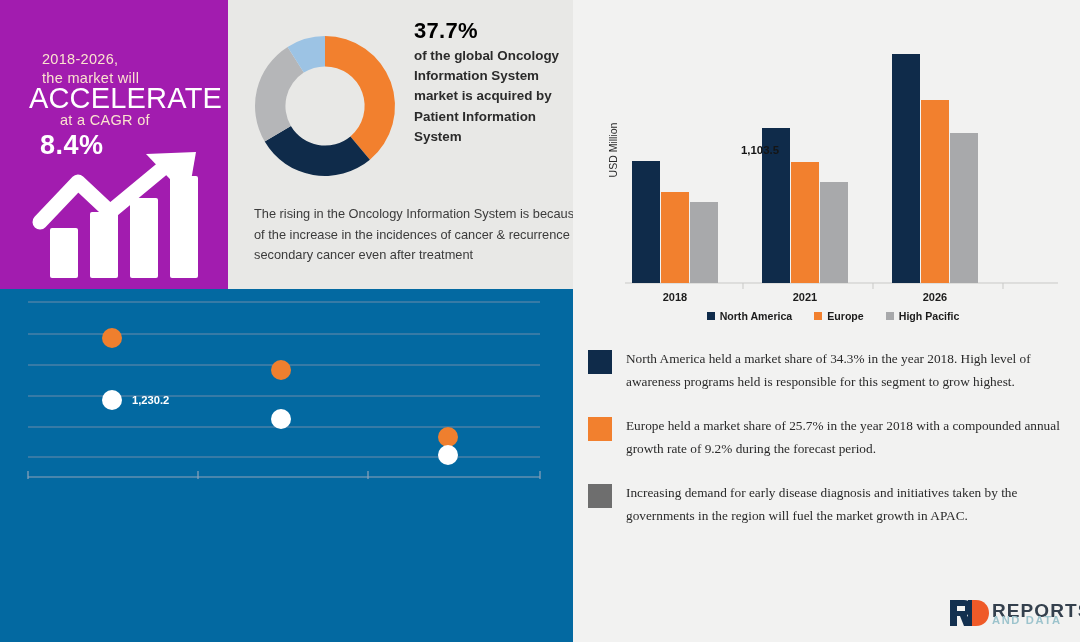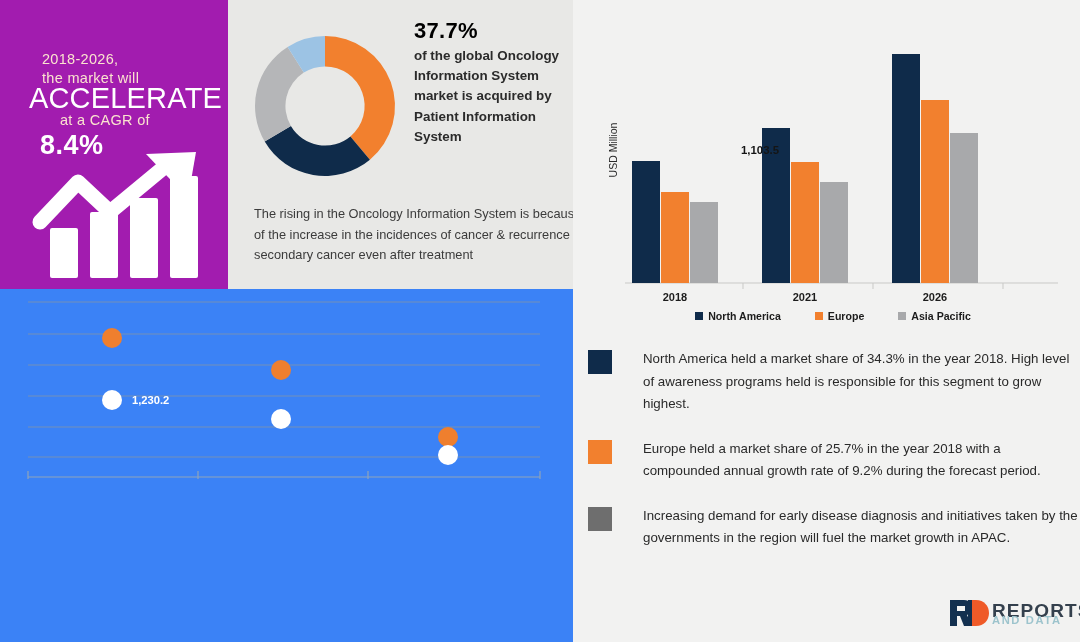--- a/index.html
+++ b/index.html
@@ -52,40 +52,40 @@
     font-size: 13.4px; font-weight: bold; color: #2b2b2b; line-height: 20.2px;
   }
   .donut-para {
     position: absolute; left: 2px; top: 204px; width: 340px;
     font-size: 12.8px; color: #3b3b3b; line-height: 20.5px; padding: 0 4px; margin-left: 20px;
   }
 
   
   .navy-panel {
     position: absolute; left: 0; top: 289px; width: 599px; height: 353px;
-    background: #3b82f6;
+    background: #0369a1;
   }
   .dotchart { position: absolute; left: 0; top: 0; width: 573px; height: 180px; }
 
   
   .right-panel {
     position: absolute; left: 573px; top: 0; width: 507px; height: 642px;
     background: #f2f2f1;
   }
   .barchart { position: absolute; left: 30px; top: 20px; width: 460px; height: 285px; }
   .bar-legend {
     position: absolute; left: 30px; top: 310px; width: 460px;
-    display: flex; justify-content: center; align-items: center; gap: 34px;
+    display: flex; justify-content: center; align-items: center; gap: 22px;
   }
   .bl-item { display: flex; align-items: center; gap: 5px; }
   .bl-sq { width: 8px; height: 8px; display: inline-block; }
   .bl-label { font-size: 10.6px; font-weight: bold; color: #1c1c1c; }
 
   .notes { position: absolute; left: 15px; top: 348px; width: 490px; }
-  .note { display: flex; gap: 31px; margin-bottom: 22px; }
+  .note { display: flex; gap: 14px; margin-bottom: 22px; font-family: Liberation Serif, serif; }
   .note-sq { width: 24px; height: 24px; flex: 0 0 24px; margin-top: 2px; }
   .note-text { font-size: 13.3px; color: #2a2a2a; line-height: 22.5px; }
 
   .logo { position: absolute; left: 948px; top: 598px; width: 116px; height: 32px; }
   .logo-txt1 {
     position: absolute; left: 44px; top: 2px; font-size: 19px; font-weight: bold;
     color: #34404d; letter-spacing: 1.1px;
   }
   .logo-txt2 {
     position: absolute; left: 44px; top: 16px; font-size: 11.2px; font-weight: bold;
@@ -220,21 +220,21 @@
       <div class="bl-item">
         <span class="bl-sq" style="background:#0f2b4a;"></span>
         <span class="bl-label">North America</span>
       </div>
       <div class="bl-item">
         <span class="bl-sq" style="background:#f2802e;"></span>
         <span class="bl-label">Europe</span>
       </div>
       <div class="bl-item">
         <span class="bl-sq" style="background:#a8a9ab;"></span>
-        <span class="bl-label">Asia Pacific</span>
+        <span class="bl-label">High Pacific</span>
       </div>
     </div>
 
     <div class="notes">
       <div class="note">
         <span class="note-sq" style="background:#0f2b4a;"></span>
         <span class="note-text">North America held a market share of 34.3%  in the year 2018. High level of  awareness programs held is responsible for this segment to grow highest.</span>
       </div>
       <div class="note">
         <span class="note-sq" style="background:#f2802e;"></span>

